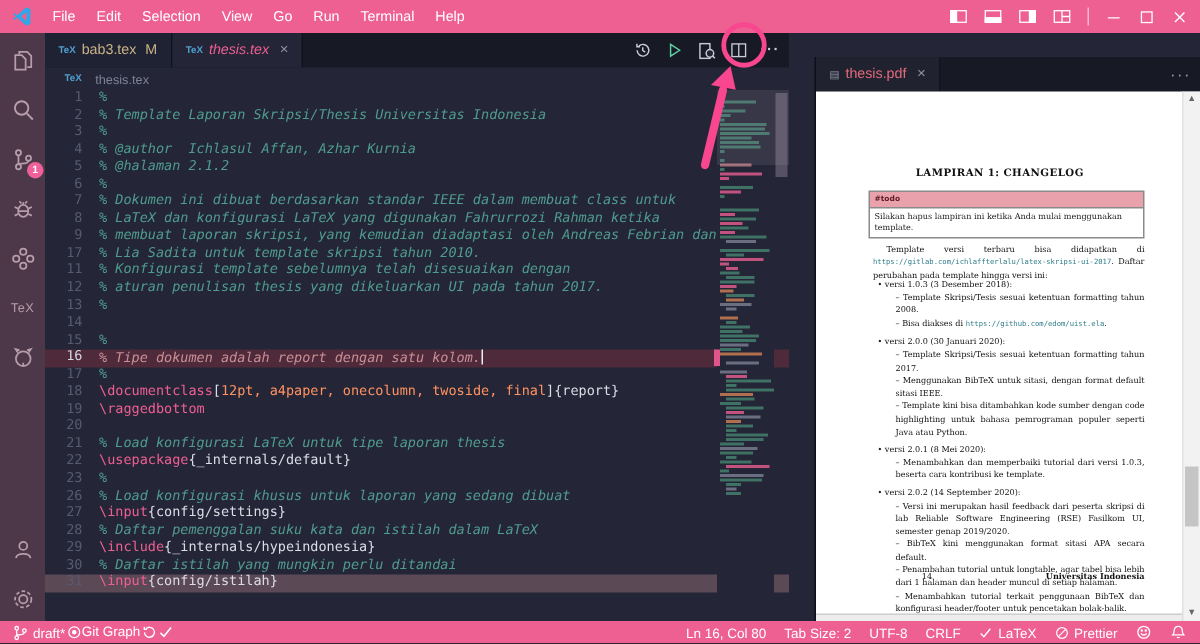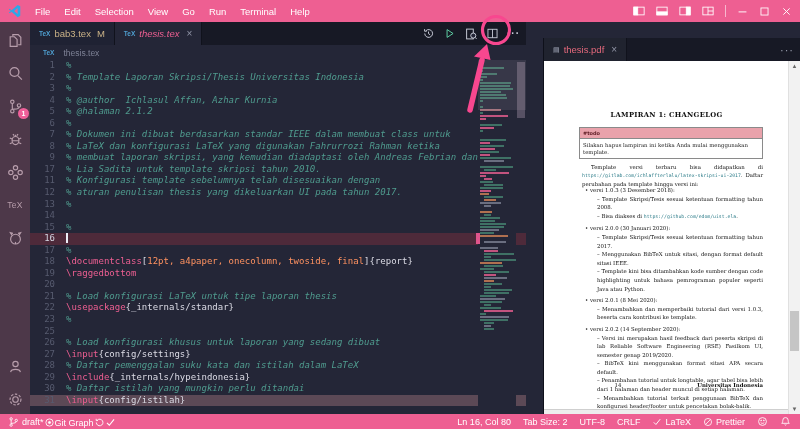--- a/index.html
+++ b/index.html
@@ -81,21 +81,21 @@
   .pdf-pageno{position:absolute;left:18%}
   .pdf-inst{position:absolute;right:0;font-weight:bold}
   .page-sep{position:absolute;left:0;right:11px;top:348px;height:5px;background:#ededed;border-top:1px solid #cfcfcf;border-bottom:1px solid #e2e2e2}
   .pdf-scroll{position:absolute;top:0;bottom:0;right:0;width:11px;background:#f2f2f2;border-left:1px solid #e0e0e0}
   .ps-up,.ps-down{position:absolute;left:0;right:0;height:10px;display:flex;align-items:center;justify-content:center;color:#666;font-size:6px}
   .ps-up{top:0}.ps-down{bottom:0}
   .ps-thumb{position:absolute;left:1px;right:1px;top:250px;height:40px;background:#c5c5c5}
   
   .statusbar{position:absolute;left:0;right:0;bottom:0;height:15px;background:var(--accent,#ee5f92);color:#fff;
              display:flex;align-items:center;font-size:9px;z-index:5}
-  .sb-left{display:flex;align-items:flex-end;padding-left:8px}
+  .sb-left{display:flex;align-items:flex-start;padding-left:8px}
   .sb-right{margin-left:auto;display:flex;align-items:center;gap:12px;padding-right:9px}
   .sb-item{display:flex;align-items:center;gap:3px;white-space:nowrap}
   
   .overlay{position:absolute;inset:0;z-index:40;pointer-events:none}
 </style>
 </head>
 <body>
 
 <div id="app">
 
@@ -274,29 +274,28 @@
           <div class="code-line"><span class="gutter">6</span><span class="ltext"><span class="tk-cm">%</span></span></div>
           <div class="code-line"><span class="gutter">7</span><span class="ltext"><span class="tk-cm">% Dokumen ini dibuat berdasarkan standar IEEE dalam membuat class untuk</span></span></div>
           <div class="code-line"><span class="gutter">8</span><span class="ltext"><span class="tk-cm">% LaTeX dan konfigurasi LaTeX yang digunakan Fahrurrozi Rahman ketika</span></span></div>
           <div class="code-line"><span class="gutter">9</span><span class="ltext"><span class="tk-cm">% membuat laporan skripsi, yang kemudian diadaptasi oleh Andreas Febrian dan</span></span></div>
           <div class="code-line"><span class="gutter">17</span><span class="ltext"><span class="tk-cm">% Lia Sadita untuk template skripsi tahun 2010.</span></span></div>
           <div class="code-line"><span class="gutter">11</span><span class="ltext"><span class="tk-cm">% Konfigurasi template sebelumnya telah disesuaikan dengan</span></span></div>
           <div class="code-line"><span class="gutter">12</span><span class="ltext"><span class="tk-cm">% aturan penulisan thesis yang dikeluarkan UI pada tahun 2017.</span></span></div>
           <div class="code-line"><span class="gutter">13</span><span class="ltext"><span class="tk-cm">%</span></span></div>
           <div class="code-line"><span class="gutter">14</span><span class="ltext"></span></div>
           <div class="code-line"><span class="gutter">15</span><span class="ltext"><span class="tk-cm">%</span></span></div>
-          <div class="code-line hl-cur"><span class="gutter">16</span><span class="ltext"><span class="cursor"></span></span></div>
+          <div class="code-line hl-cur"><span class="gutter">16</span><span class="ltext"><span class="tk-cur">% Tipe dokumen adalah report dengan satu kolom.</span><span class="cursor"></span></span></div>
           <div class="code-line"><span class="gutter">17</span><span class="ltext"><span class="tk-cm">%</span></span></div>
           <div class="code-line"><span class="gutter">18</span><span class="ltext"><span class="tk-kw">\documentclass</span><span class="tk-pu">[</span><span class="tk-op">12pt, a4paper, onecolumn, twoside, final</span><span class="tk-pu">]{</span><span class="tk-tx">report</span><span class="tk-pu">}</span></span></div>
           <div class="code-line"><span class="gutter">19</span><span class="ltext"><span class="tk-kw">\raggedbottom</span></span></div>
           <div class="code-line"><span class="gutter">20</span><span class="ltext"></span></div>
           <div class="code-line"><span class="gutter">21</span><span class="ltext"><span class="tk-cm">% Load konfigurasi LaTeX untuk tipe laporan thesis</span></span></div>
-          <div class="code-line"><span class="gutter">22</span><span class="ltext"><span class="tk-kw">\usepackage</span><span class="tk-pu">{</span><span class="tk-tx">_internals/standar</span><span class="tk-pu">}</span></span></div>
+          <div class="code-line"><span class="gutter">22</span><span class="ltext"><span class="tk-kw">\usepackage</span><span class="tk-pu">{</span><span class="tk-tx">_internals/default</span><span class="tk-pu">}</span></span></div>
           <div class="code-line"><span class="gutter">23</span><span class="ltext"><span class="tk-cm">%</span></span></div>
-          <div class="code-line"><span class="gutter">25</span><span class="ltext"></span></div>
           <div class="code-line"><span class="gutter">26</span><span class="ltext"><span class="tk-cm">% Load konfigurasi khusus untuk laporan yang sedang dibuat</span></span></div>
           <div class="code-line"><span class="gutter">27</span><span class="ltext"><span class="tk-kw">\input</span><span class="tk-pu">{</span><span class="tk-tx">config/settings</span><span class="tk-pu">}</span></span></div>
           <div class="code-line"><span class="gutter">28</span><span class="ltext"><span class="tk-cm">% Daftar pemenggalan suku kata dan istilah dalam LaTeX</span></span></div>
           <div class="code-line"><span class="gutter">29</span><span class="ltext"><span class="tk-kw">\include</span><span class="tk-pu">{</span><span class="tk-tx">_internals/hypeindonesia</span><span class="tk-pu">}</span></span></div>
           <div class="code-line"><span class="gutter">30</span><span class="ltext"><span class="tk-cm">% Daftar istilah yang mungkin perlu ditandai</span></span></div>
           <div class="code-line hl-sel"><span class="gutter">31</span><span class="ltext"><span class="tk-kw">\input</span><span class="tk-pu">{</span><span class="tk-tx">config/istilah</span><span class="tk-pu">}</span></span></div>
         </div>
       <div class="minimap">
         <div>
             <div class="mm-row" style="width: 3px; background: rgb(63, 113, 101);"></div>

